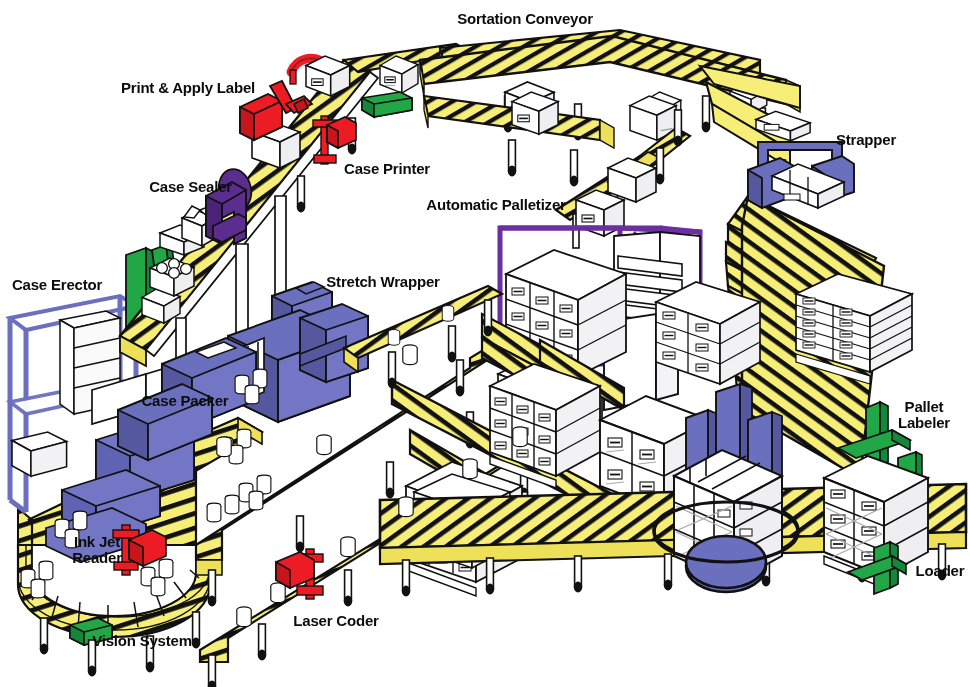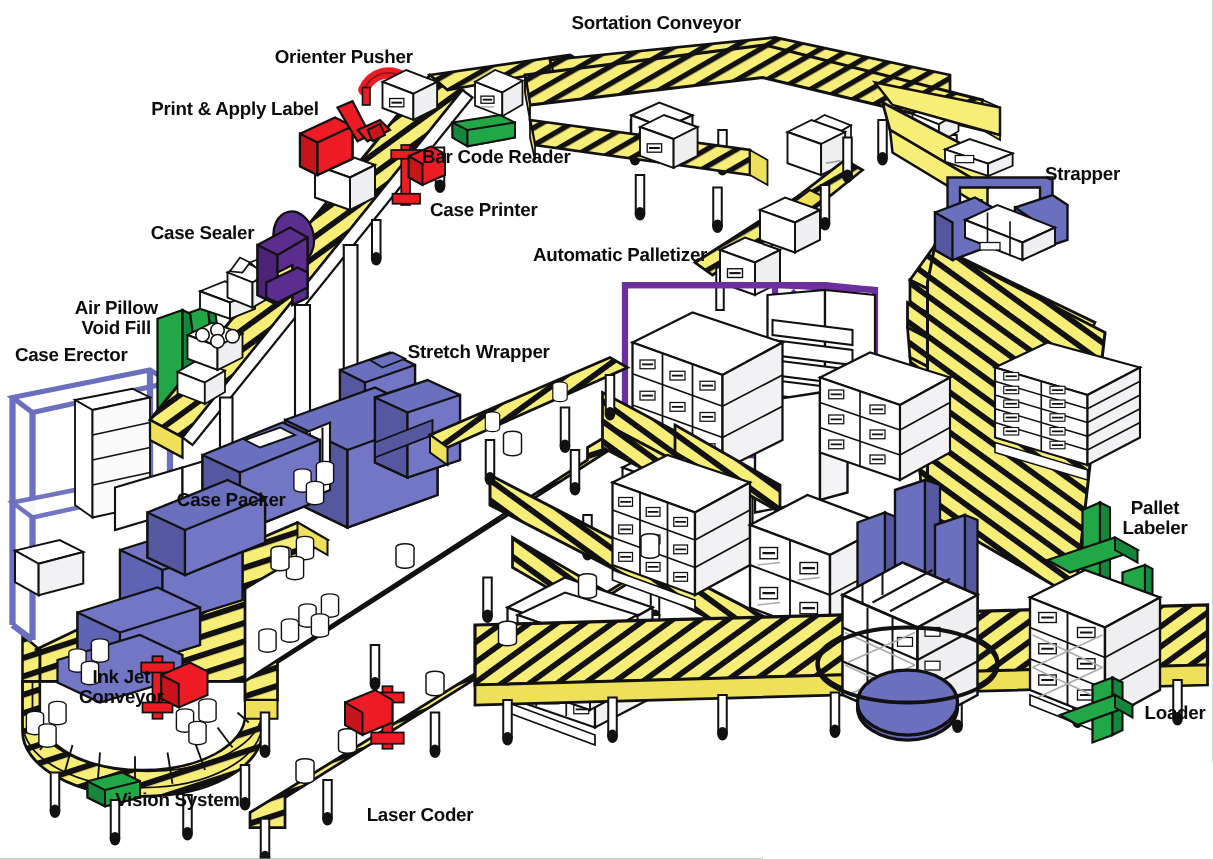--- a/index.html
+++ b/index.html
@@ -5,21 +5,21 @@
 <style>
   html, body {
     margin: 0;
     padding: 0;
     background: #ffffff;
   }
   #stage {
     position: relative;
     width: 970px;
     height: 687px;
-    background: #15803d;
+    background: #f97316;
     overflow: hidden;
     font-family: "Liberation Sans", "DejaVu Sans", sans-serif;
   }
   #diagram { display: block; width: 970px; height: 687px; }
 
   .lbl {
     position: absolute;
     font-family: "Liberation Sans", "DejaVu Sans", sans-serif;
     font-weight: bold;
     font-size: 15px;
@@ -962,45 +962,41 @@
     <g>
       <use href="#legGlyph" x="44" y="618"></use>
       <use href="#legGlyph" x="92" y="640"></use>
       <use href="#legGlyph" x="150" y="636"></use>
       <use href="#legGlyph" x="196" y="612"></use>
     </g>
   </svg>
 
   <div class="lbl ctr" style="left:425px; top:11px; width:200px;">Sortation Conveyor</div>
 
-  <div class="lbl ctr" style="left:185px; top:38px; width:180px;">Orienter Pusher</div>
 
   <div class="lbl ctr" style="left:78px; top:80px; width:220px;">Print &amp; Apply Label</div>
 
-  <div class="lbl ctr" style="left:307px; top:118px; width:180px;">Bar Code Reader</div>
 
   <div class="lbl ctr" style="left:317px; top:161px; width:140px;">Case Printer</div>
 
-  <div class="lbl ctr" style="left:92px; top:179px; width:140px;">Case Sealer</div>
-
-  <div class="lbl ctr" style="left:23px; top:239px; width:140px;">Air Pillow
-Void Fill</div>
+  <div class="lbl ctr" style="left:92px; top:179px; width:140px;text-align:right;">Case Sealer</div>
+
 
   <div class="lbl ctr" style="left:-13px; top:277px; width:140px;">Case Erector</div>
 
   <div class="lbl ctr" style="left:303px; top:274px; width:160px;">Stretch Wrapper</div>
 
   <div class="lbl ctr" style="left:115px; top:393px; width:140px;">Case Packer</div>
 
   <div class="lbl ctr" style="left:47px; top:534px; width:100px;">Ink Jet
-Conveyor</div>
+Reader</div>
 
   <div class="lbl ctr" style="left:72px; top:633px; width:140px;">Vision System</div>
 
-  <div class="lbl ctr" style="left:276px; top:613px; width:120px;margin-top:32px;">Laser Coder</div>
+  <div class="lbl ctr" style="left:276px; top:613px; width:120px;">Laser Coder</div>
 
   <div class="lbl ctr" style="left:396px; top:197px; width:200px;">Automatic Palletizer</div>
 
 
   <div class="lbl ctr" style="left:816px; top:132px; width:100px;">Strapper</div>
 
 
   <div class="lbl ctr" style="left:879px; top:384px; width:90px;margin-top:15px;">Pallet
 Labeler</div>
 

